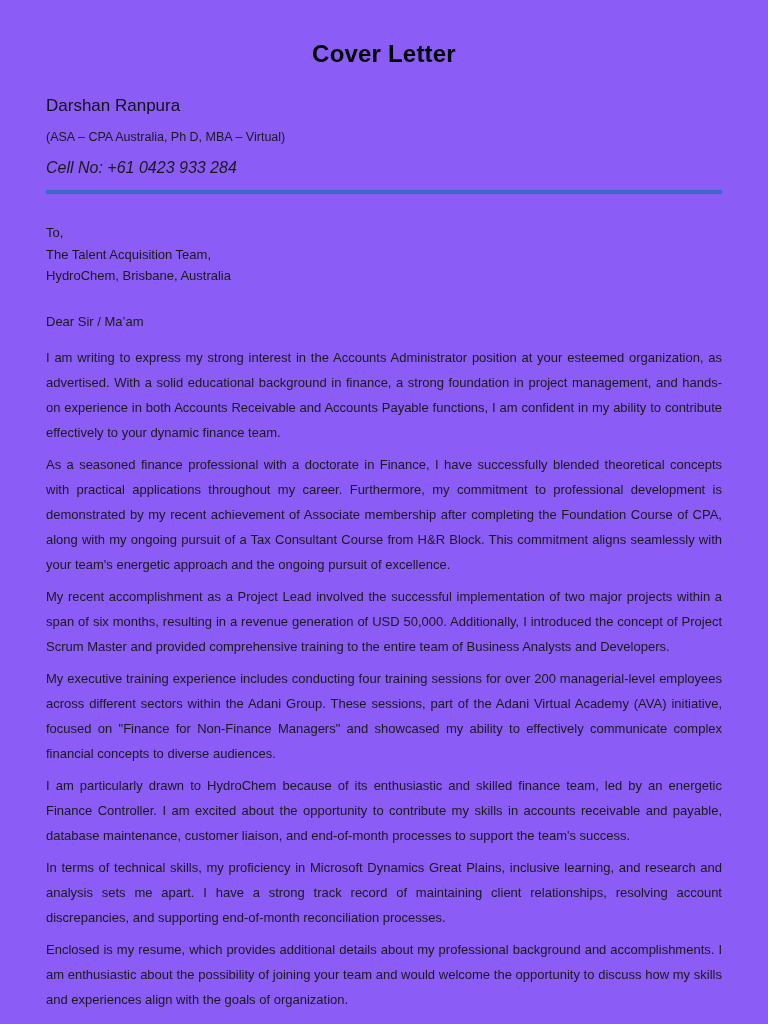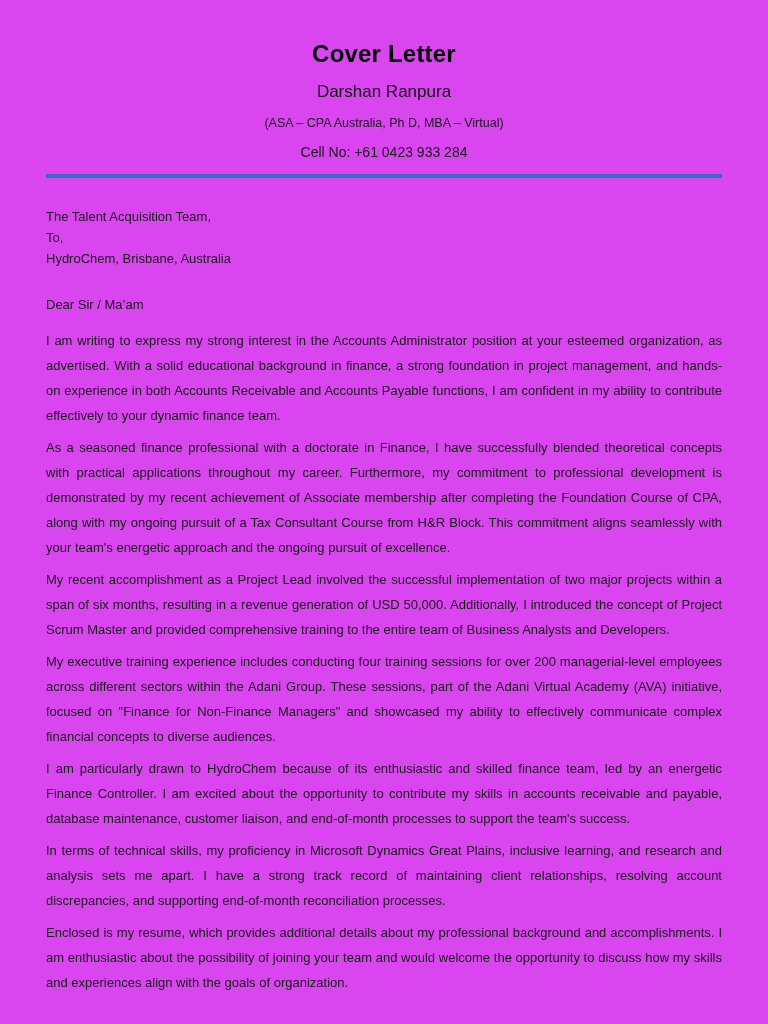--- a/index.html
+++ b/index.html
@@ -14,60 +14,60 @@
     overflow: hidden;
     font-family: "Liberation Sans", sans-serif;
     color: #1a1a1a;
     -webkit-font-smoothing: antialiased;
   }
 
   .page {
     position: relative;
     width: 768px;
     height: 1024px;
-    background: #d946ef;
+    background: #8b5cf6;
     box-sizing: border-box;
     padding: 0 46px;
   }
 
   
   .doc-title {
     margin: 0;
     padding-top: 40px;
     text-align: center;
     font-size: 24px;
     font-weight: bold;
     letter-spacing: 0.2px;
     color: #000000;
     line-height: 1.2;
   }
 
   
   .sender {
-    margin-top: 12px;
-    text-align: center;
+    margin-top: 26px;
   }
   .sender-name {
     margin: 0;
     font-size: 17px;
     font-weight: normal;
     color: #111111;
     line-height: 1.3;
   }
   .sender-credentials {
     margin: 12px 0 0 0;
     font-size: 12.5px;
     color: #1a1a1a;
     line-height: 1.35;
   }
   .sender-contact {
     margin: 11px 0 0 0;
-    font-size: 14px;
+    font-size: 16px;
     color: #1a1a1a;
     line-height: 1.42;
+    font-style: italic;
   }
   .sender-contact div {
     white-space: nowrap;
   }
 
   
   .divider {
     margin-top: 11px;
     height: 4px;
     width: 676px;
@@ -122,22 +122,22 @@
     <div class="sender-credentials">(ASA – CPA Australia, Ph D, MBA – Virtual)</div>
 
     <div class="sender-contact">
       <div>Cell No: +61 0423 933 284</div>
     </div>
   </div>
 
   <div class="divider"></div>
 
   <div class="recipient">
+    <div>To,</div>
     <div>The Talent Acquisition Team,</div>
-    <div>To,</div>
     <div>HydroChem, Brisbane, Australia</div>
   </div>
 
   <div class="salutation">Dear Sir / Ma’am</div>
 
   <div class="body-copy">
     <p>I am writing to express my strong interest in the Accounts Administrator position at your esteemed organization, as advertised. With a solid educational background in finance, a strong foundation in project management, and hands-on experience in both Accounts Receivable and Accounts Payable functions, I am confident in my ability to contribute effectively to your dynamic finance team.</p>
     <p>As a seasoned finance professional with a doctorate in Finance, I have successfully blended theoretical concepts with practical applications throughout my career. Furthermore, my commitment to professional development is demonstrated by my recent achievement of Associate membership after completing the Foundation Course of CPA, along with my ongoing pursuit of a Tax Consultant Course from H&amp;R Block. This commitment aligns seamlessly with your team's energetic approach and the ongoing pursuit of excellence.</p>
     <p>My recent accomplishment as a Project Lead involved the successful implementation of two major projects within a span of six months, resulting in a revenue generation of USD 50,000. Additionally, I introduced the concept of Project Scrum Master and provided comprehensive training to the entire team of Business Analysts and Developers.</p>
     <p>My executive training experience includes conducting four training sessions for over 200 managerial-level employees across different sectors within the Adani Group. These sessions, part of the Adani Virtual Academy (AVA) initiative, focused on "Finance for Non-Finance Managers" and showcased my ability to effectively communicate complex financial concepts to diverse audiences.</p>

